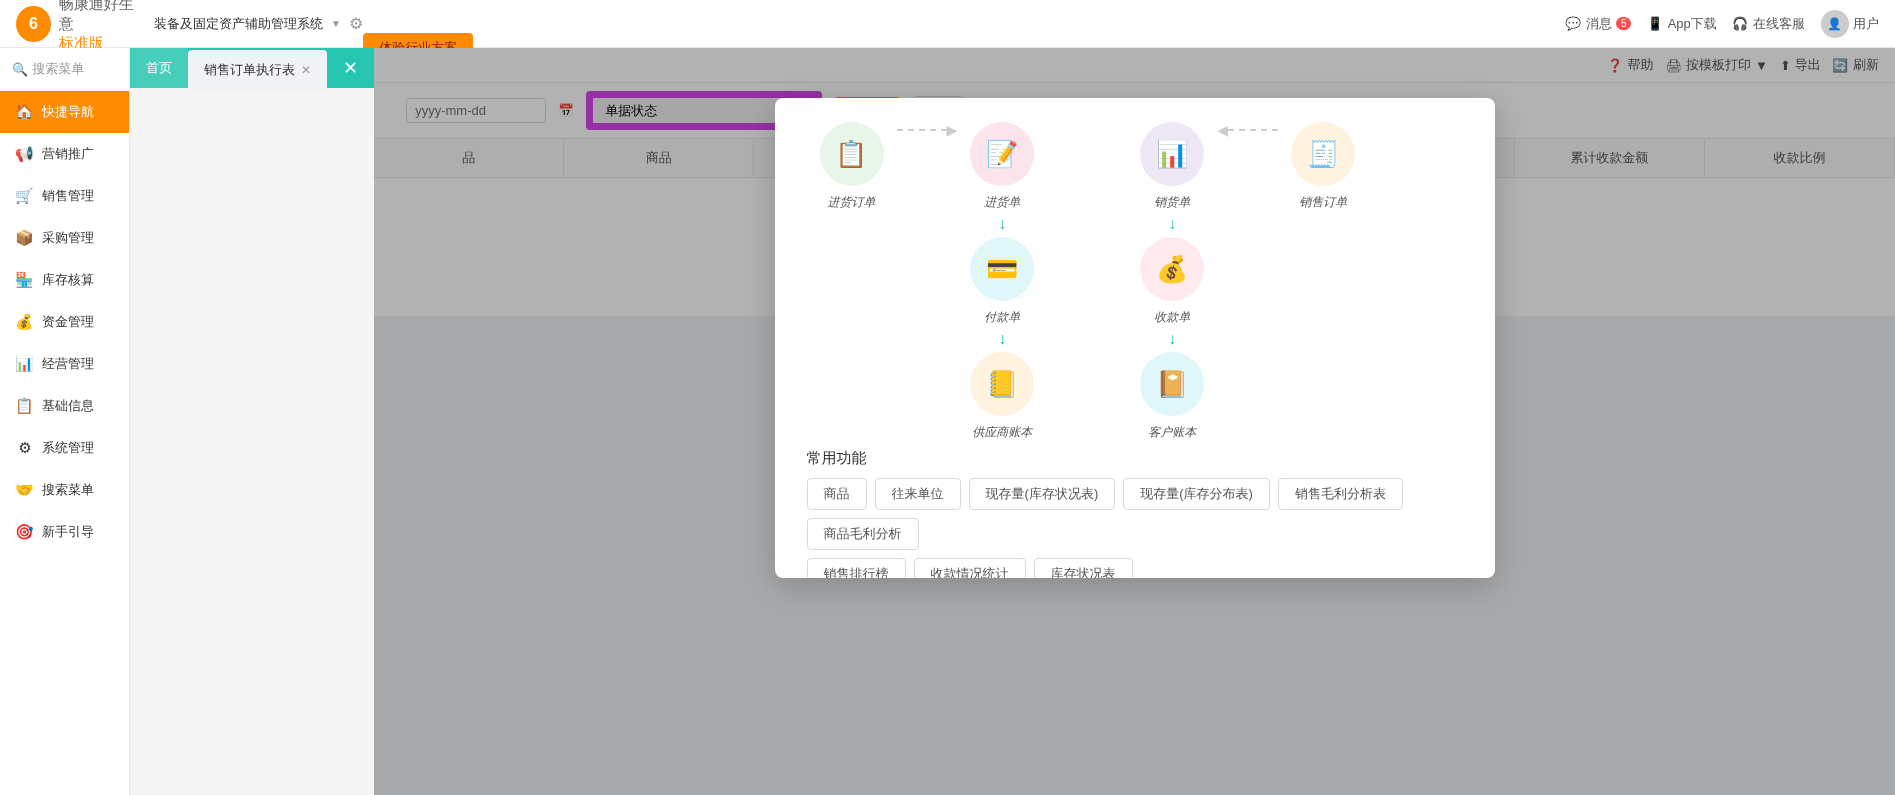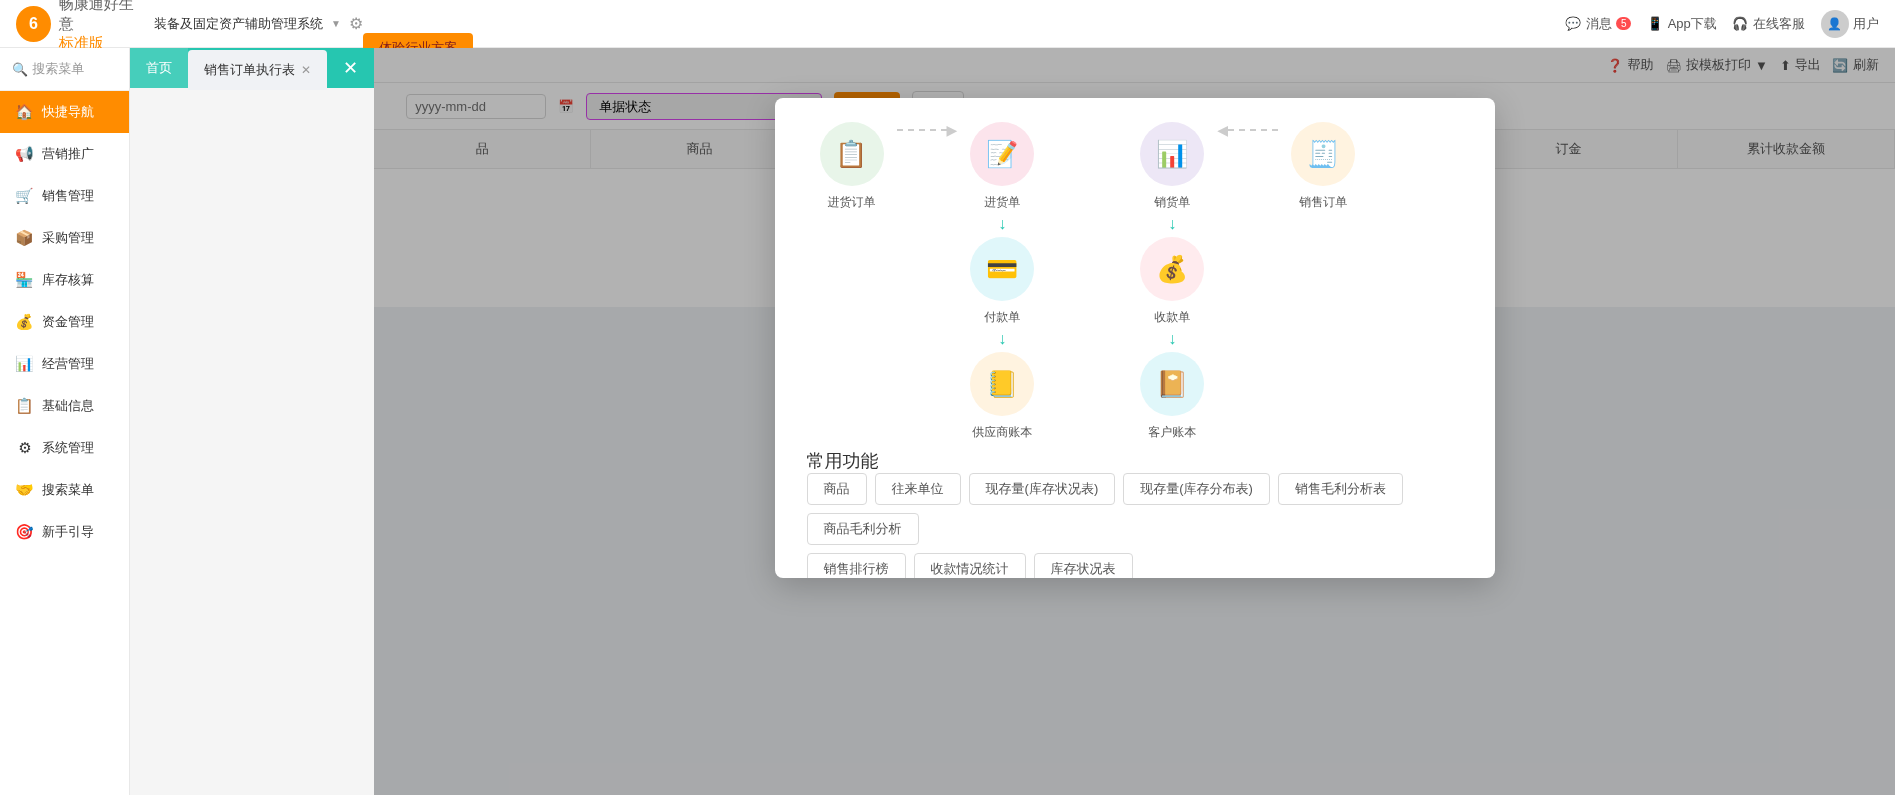--- a/index.html
+++ b/index.html
@@ -35,47 +35,47 @@
 
     
     .tab { display: flex; align-items: center; padding: 0 16px; height: 40px; cursor: pointer; font-size: 13px; color: rgba(255,255,255,0.8); gap: 6px; }
     .tab.home-tab { background: rgba(255,255,255,0.15); color: white; }
     .tab.active { background: #f0f2f5; color: #333; border-radius: 4px 4px 0 0; margin-top: 4px; }
     .tab-close { font-size: 12px; color: #999; cursor: pointer; }
     .content-header { background: white; padding: 8px 16px; display: flex; align-items: center; justify-content: space-between; border-bottom: 1px solid #e8e8e8; }
     .content-header-right { display: flex; align-items: center; gap: 12px; color: #555; font-size: 13px; }
     .filter-row { background: white; padding: 8px 32px; display: flex; align-items: center; gap: 12px; border-bottom: 1px solid #e8e8e8; flex-wrap: wrap; }
     .date-input { border: 1px solid #d9d9d9; border-radius: 4px; padding: 4px 8px; font-size: 13px; width: 140px; color: #bbb; }
-    .select-input { border: 1px solid #d946ef; border-radius: 4px; padding: 4px 8px; font-size: 13px; width: 236px; }
+    .select-input { border: 7px solid #d946ef; border-radius: 4px; padding: 4px 8px; font-size: 13px; width: 236px; }
     .search-btn { background: #ff8c00; color: white; border: none; padding: 5px 20px; border-radius: 4px; cursor: pointer; font-size: 13px; }
     .set-btn { background: white; color: #555; border: 1px solid #d9d9d9; padding: 5px 12px; border-radius: 4px; cursor: pointer; font-size: 13px; }
     .more-conditions { color: #26c6b0; font-size: 13px; cursor: pointer; }
     .table-area { background: white; margin: 0; flex: 1; }
     .table-header { display: flex; background: #fafafa; border-bottom: 1px solid #e8e8e8; }
     .th { padding: 10px 8px; font-size: 13px; color: #555; border-right: 1px solid #e8e8e8; flex: 1; text-align: center; min-width: 80px; }
     .th.wide { min-width: 120px; }
     .no-data { text-align: center; padding: 60px; color: #999; font-size: 13px; }
 
     
     .overlay { position: absolute; top: 0; left: 0; right: 0; bottom: 0; background: rgba(0,0,0,0.3); z-index: 100; }
     .dialog { position: absolute; top: 50px; left: 50%; transform: translateX(-50%); background: white; border-radius: 8px; width: 720px; max-height: 480px; z-index: 101; box-shadow: 0 8px 32px rgba(0,0,0,0.2); overflow: hidden; }
     .dialog-content { padding: 24px 32px 16px; }
     .flow-node { display: flex; flex-direction: column; align-items: center; gap: 8px; min-width: 90px; }
     .flow-circle { width: 64px; height: 64px; border-radius: 50%; display: flex; align-items: center; justify-content: center; font-size: 26px; }
-    .flow-label { font-size: 12px; color: #555; text-align: center; }
+    .flow-label { font-size: 12px; color: #555; text-align: center; font-style: italic; }
 
     
     .green-circle { background: #e8f5e9; }
     .pink-circle { background: #fce4ec; }
     .purple-circle { background: #ede7f6; }
     .orange-circle { background: #fff3e0; }
 
     
     .common-section { margin-top: 8px; }
-    .common-title { font-size: 18px; color: #333; font-weight: 500; }
+    .common-title { font-size: 15px; color: #333; margin-bottom: 10px; font-weight: 500; }
     .common-btns { display: flex; flex-wrap: wrap; gap: 8px; }
     .common-btn { border: 1px solid #d9d9d9; background: white; color: #555; padding: 6px 16px; border-radius: 4px; cursor: pointer; font-size: 13px; }
     .icon-btn { display: flex; align-items: center; gap: 4px; cursor: pointer; color: #555; font-size: 13px; }
     .content-main { padding: 0; background: #f0f2f5; flex: 1; position: relative; }
   </style>
 </head>
 <body>
 
 <div class="app-container">
 
@@ -221,20 +221,21 @@
 
         <div class="table-area">
           <div class="table-header">
             <div class="th">品</div>
             <div class="th wide">商品</div>
             <div class="th">金额</div>
             <div class="th wide">预估毛利</div>
             <div class="th wide">预估毛利率</div>
             <div class="th">订金</div>
             <div class="th wide">累计收款金额</div>
+            <div class="th wide">收款比例</div>
           </div>
           <div class="no-data">暂无数据</div>
         </div>
 
         <div class="overlay"></div>
         <div class="dialog">
           <div class="dialog-content">
 
             <div style="display:flex; align-items:flex-start; gap:0;">
 

